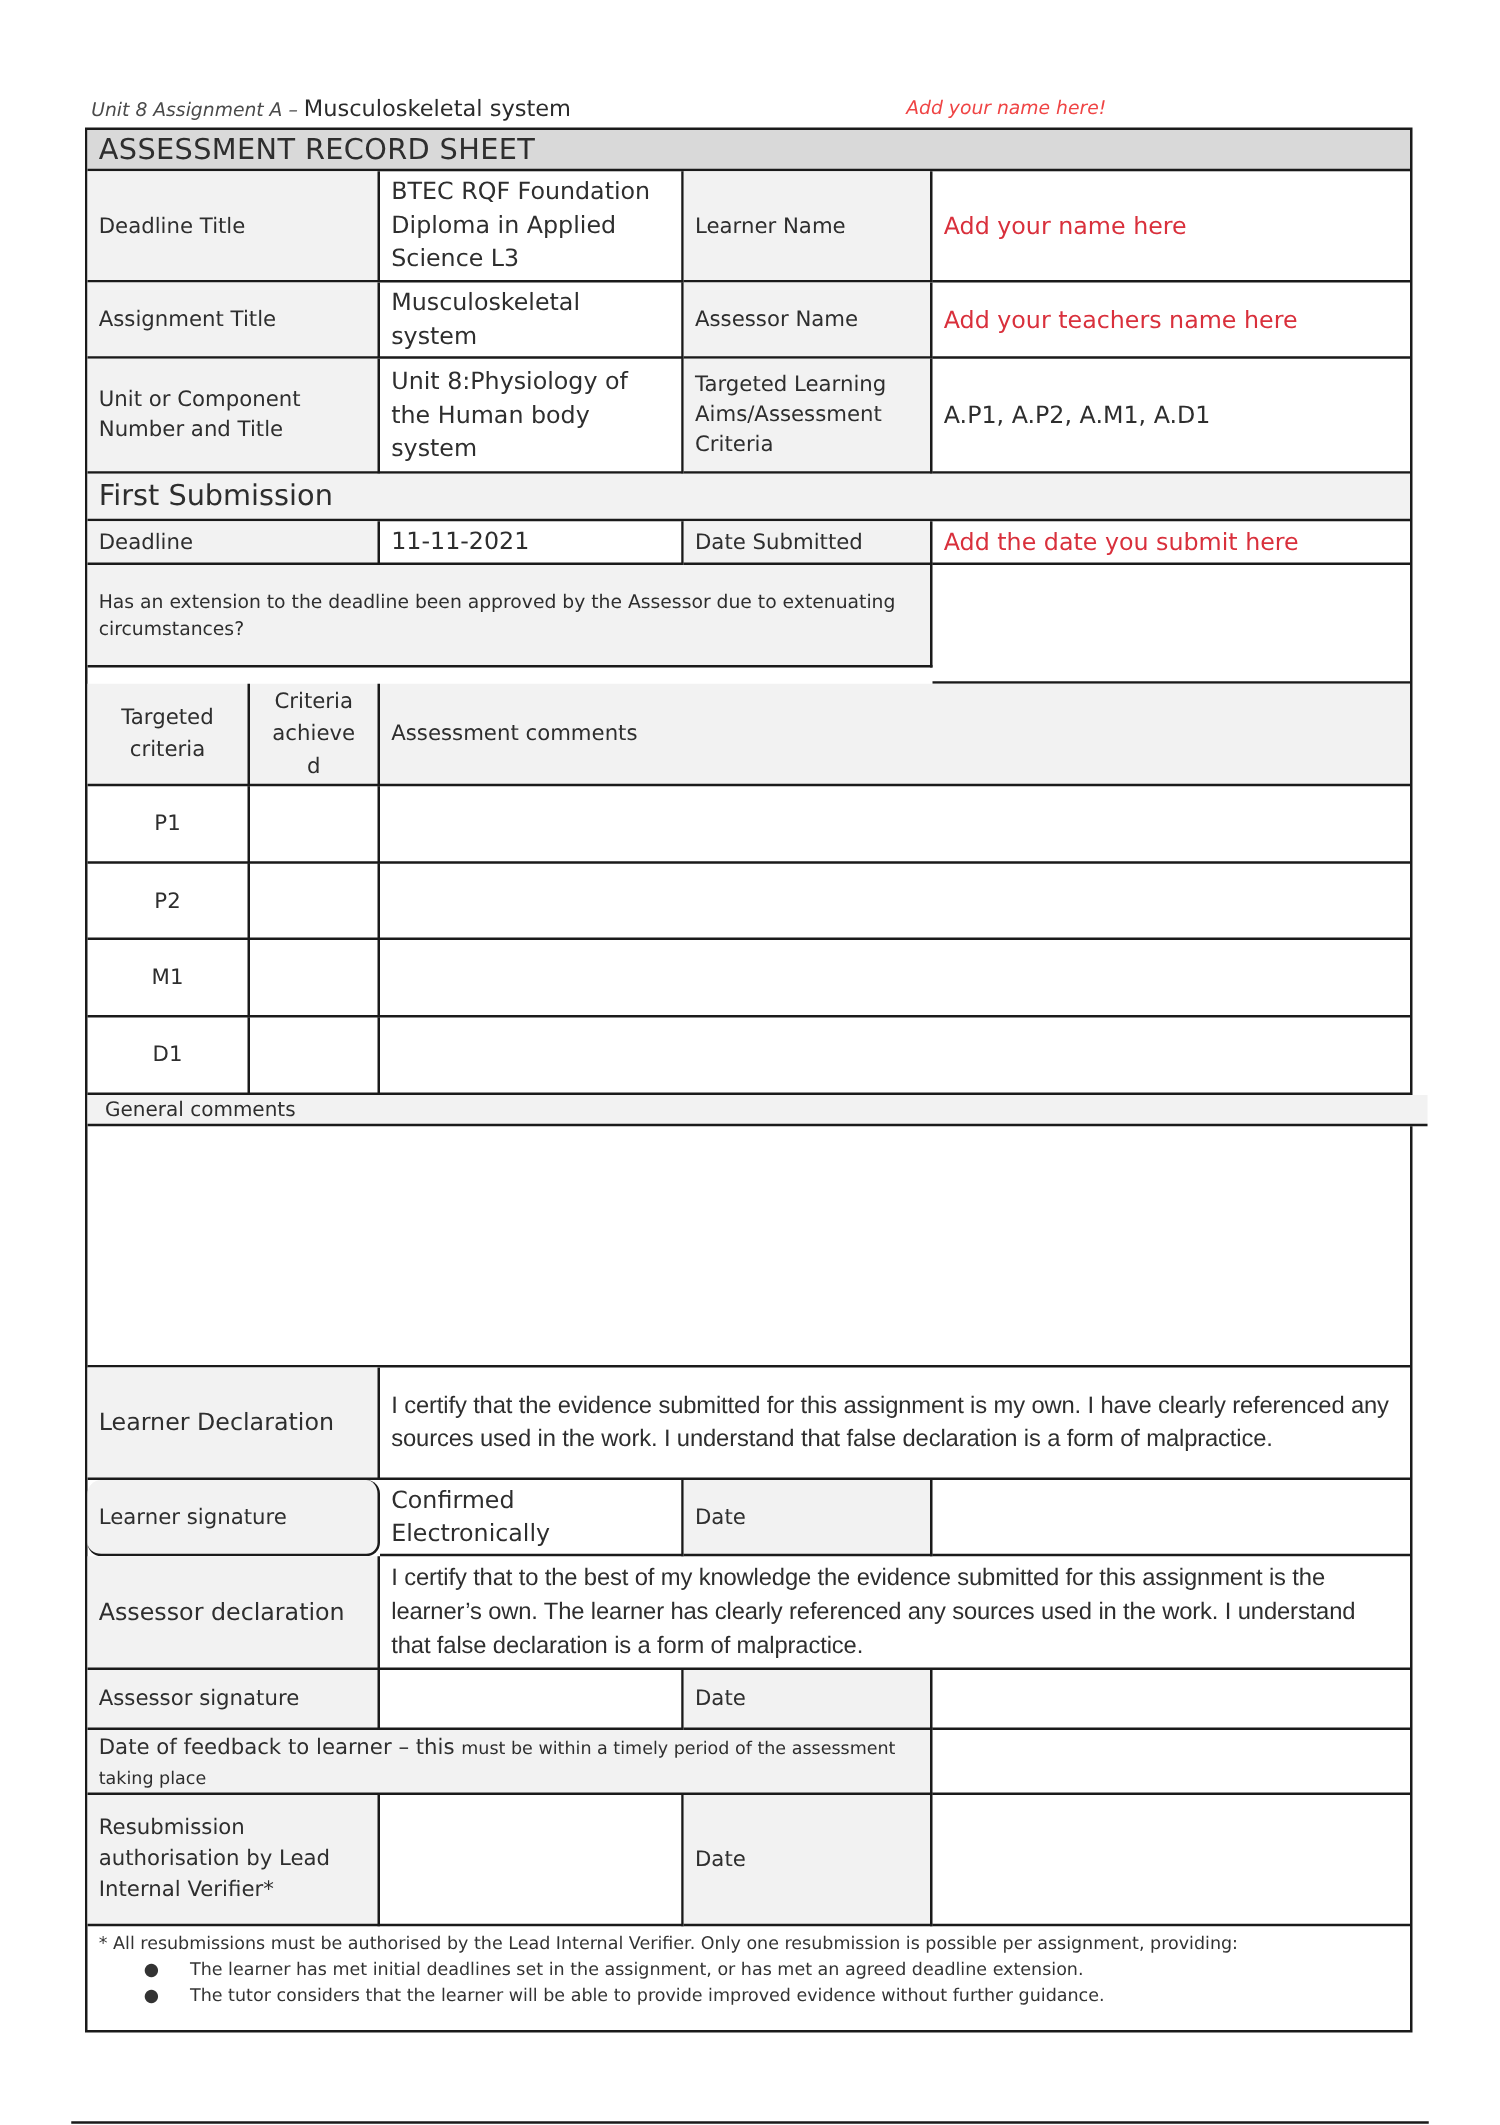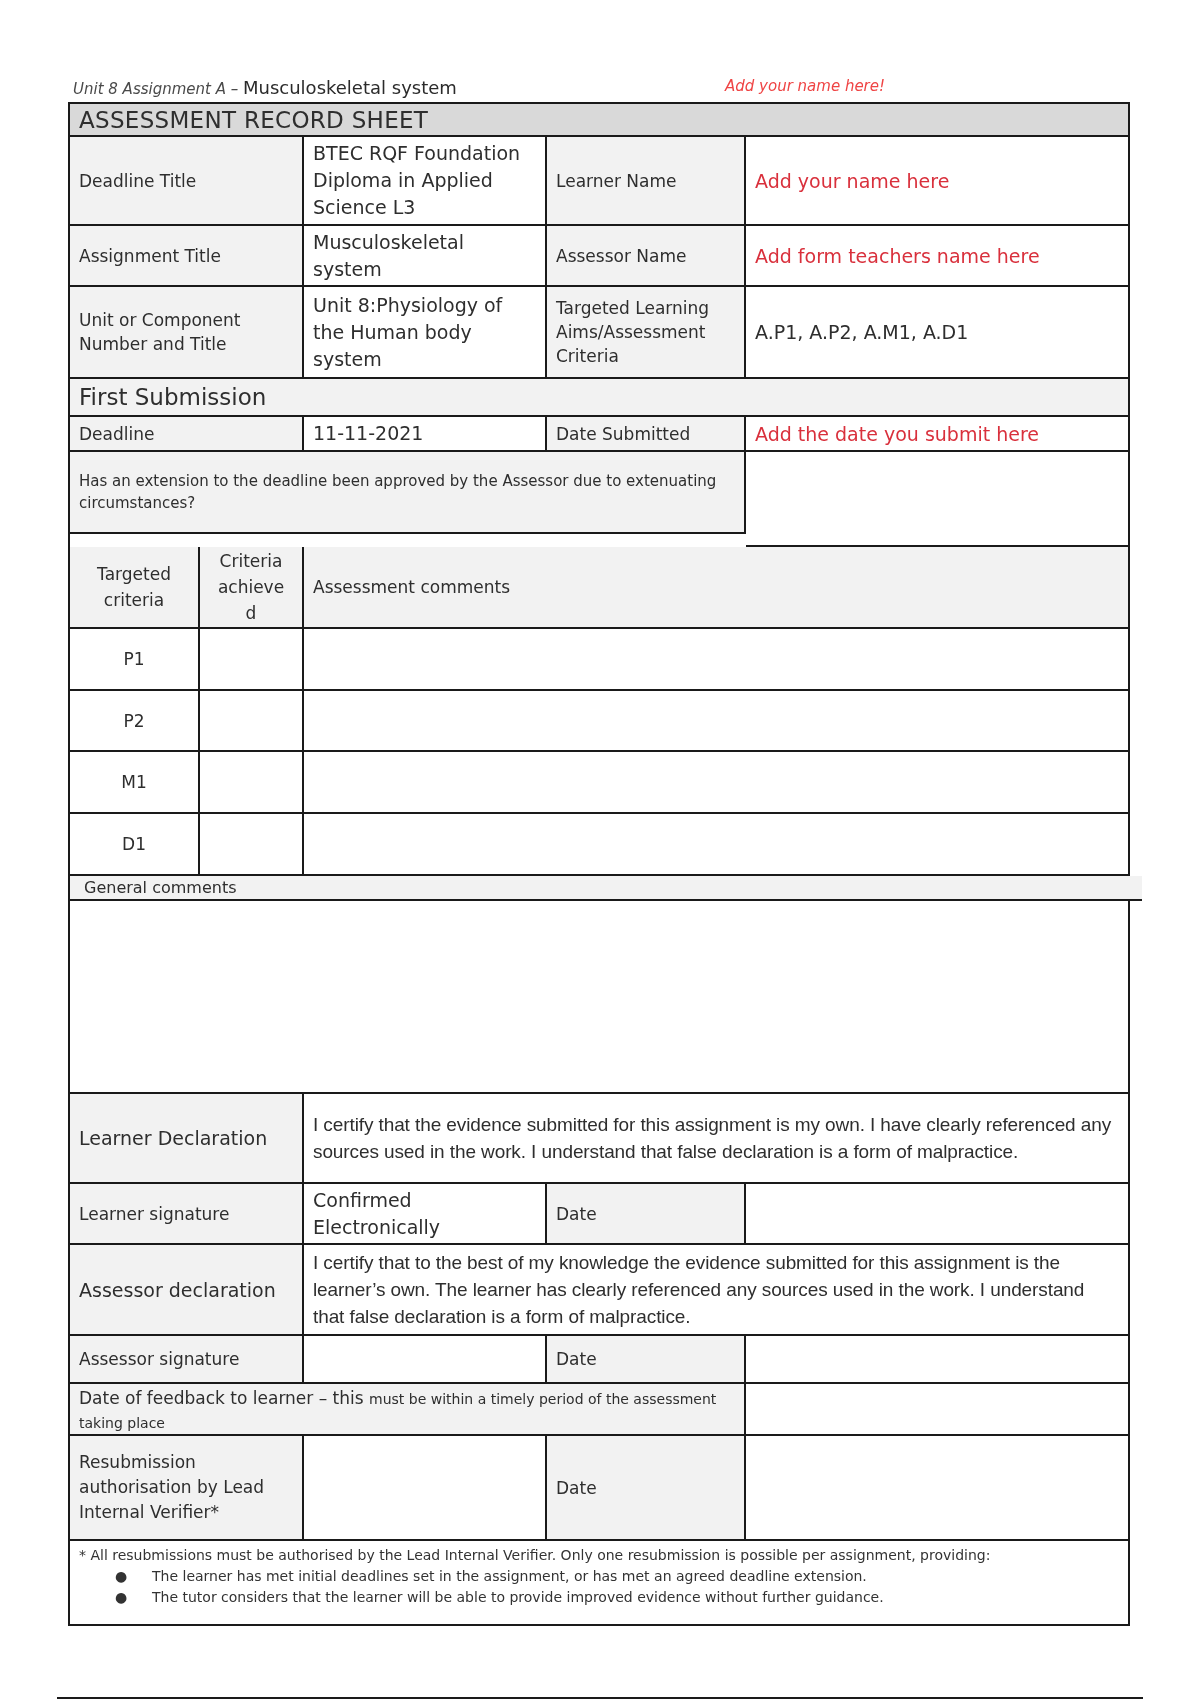--- a/index.html
+++ b/index.html
@@ -47,21 +47,21 @@
   <div class="cell title noright" style="left:0;top:0;width:1058px;height:33px;">ASSESSMENT RECORD SHEET</div>
 
   <div class="cell gray" style="left:0;top:33px;width:234px;height:89px;">Deadline Title</div>
   <div class="cell val" style="left:234px;top:33px;width:243px;height:89px;">BTEC RQF Foundation Diploma in Applied Science L3</div>
   <div class="cell gray" style="left:477px;top:33px;width:199px;height:89px;">Learner Name</div>
   <div class="cell red noright" style="left:676px;top:33px;width:382px;height:89px;">Add your name here</div>
 
   <div class="cell gray" style="left:0;top:122px;width:234px;height:61px;">Assignment Title</div>
   <div class="cell val" style="left:234px;top:122px;width:243px;height:61px;">Musculoskeletal system</div>
   <div class="cell gray" style="left:477px;top:122px;width:199px;height:61px;">Assessor Name</div>
-  <div class="cell red noright" style="left:676px;top:122px;width:382px;height:61px;">Add form teachers name here</div>
+  <div class="cell red noright" style="left:676px;top:122px;width:382px;height:61px;">Add your teachers name here</div>
 
   <div class="cell gray" style="left:0;top:183px;width:234px;height:92px;line-height:24px;">Unit or Component Number and Title</div>
   <div class="cell val" style="left:234px;top:183px;width:243px;height:92px;">Unit 8:Physiology of the Human body system</div>
   <div class="cell gray" style="left:477px;top:183px;width:199px;height:92px;line-height:24px;">Targeted Learning Aims/Assessment Criteria</div>
   <div class="cell val noright" style="left:676px;top:183px;width:382px;height:92px;">A.P1, A.P2, A.M1, A.D1</div>
 
   <div class="cell sub noright" style="left:0;top:275px;width:1058px;height:38px;">First Submission</div>
 
   <div class="cell gray" style="left:0;top:313px;width:234px;height:35px;">Deadline</div>
   <div class="cell val" style="left:234px;top:313px;width:243px;height:35px;">11-11-2021</div>
@@ -90,21 +90,21 @@
   <div class="cell center" style="left:0;top:710px;width:130px;height:62px;">D1</div>
   <div class="cell" style="left:130px;top:710px;width:104px;height:62px;"></div>
   <div class="cell noright" style="left:234px;top:710px;width:824px;height:62px;"></div>
 
   <div class="cell gray noright" style="left:0;top:772px;width:1072px;height:25px;font-size:16px;padding-left:14px;">General comments</div>
   <div class="cell noright" style="left:0;top:797px;width:1058px;height:193px;"></div>
 
   <div class="cell gray" style="left:0;top:990px;width:234px;height:90px;font-size:19px;">Learner Declaration</div>
   <div class="cell cond noright" style="left:234px;top:990px;width:824px;height:90px;">I certify that the evidence submitted for this assignment is my own. I have clearly referenced any sources used in the work. I understand that false declaration is a form of malpractice.</div>
 
-  <div class="cell gray" style="left:0;top:1080px;width:234px;height:61px;">Learner signature</div>
+  <div class="cell gray" style="left:0;top:1080px;width:234px;height:61px;border-radius:11px;">Learner signature</div>
   <div class="cell val" style="left:234px;top:1080px;width:243px;height:61px;">Confirmed Electronically</div>
   <div class="cell gray" style="left:477px;top:1080px;width:199px;height:61px;">Date</div>
   <div class="cell noright" style="left:676px;top:1080px;width:382px;height:61px;"></div>
 
   <div class="cell gray" style="left:0;top:1141px;width:234px;height:91px;font-size:19px;">Assessor declaration</div>
   <div class="cell cond noright" style="left:234px;top:1141px;width:824px;height:91px;">I certify that to the best of my knowledge the evidence submitted for this assignment is the learner’s own. The learner has clearly referenced any sources used in the work. I understand that false declaration is a form of malpractice.</div>
 
   <div class="cell gray" style="left:0;top:1232px;width:234px;height:48px;">Assessor signature</div>
   <div class="cell" style="left:234px;top:1232px;width:243px;height:48px;"></div>
   <div class="cell gray" style="left:477px;top:1232px;width:199px;height:48px;">Date</div>

